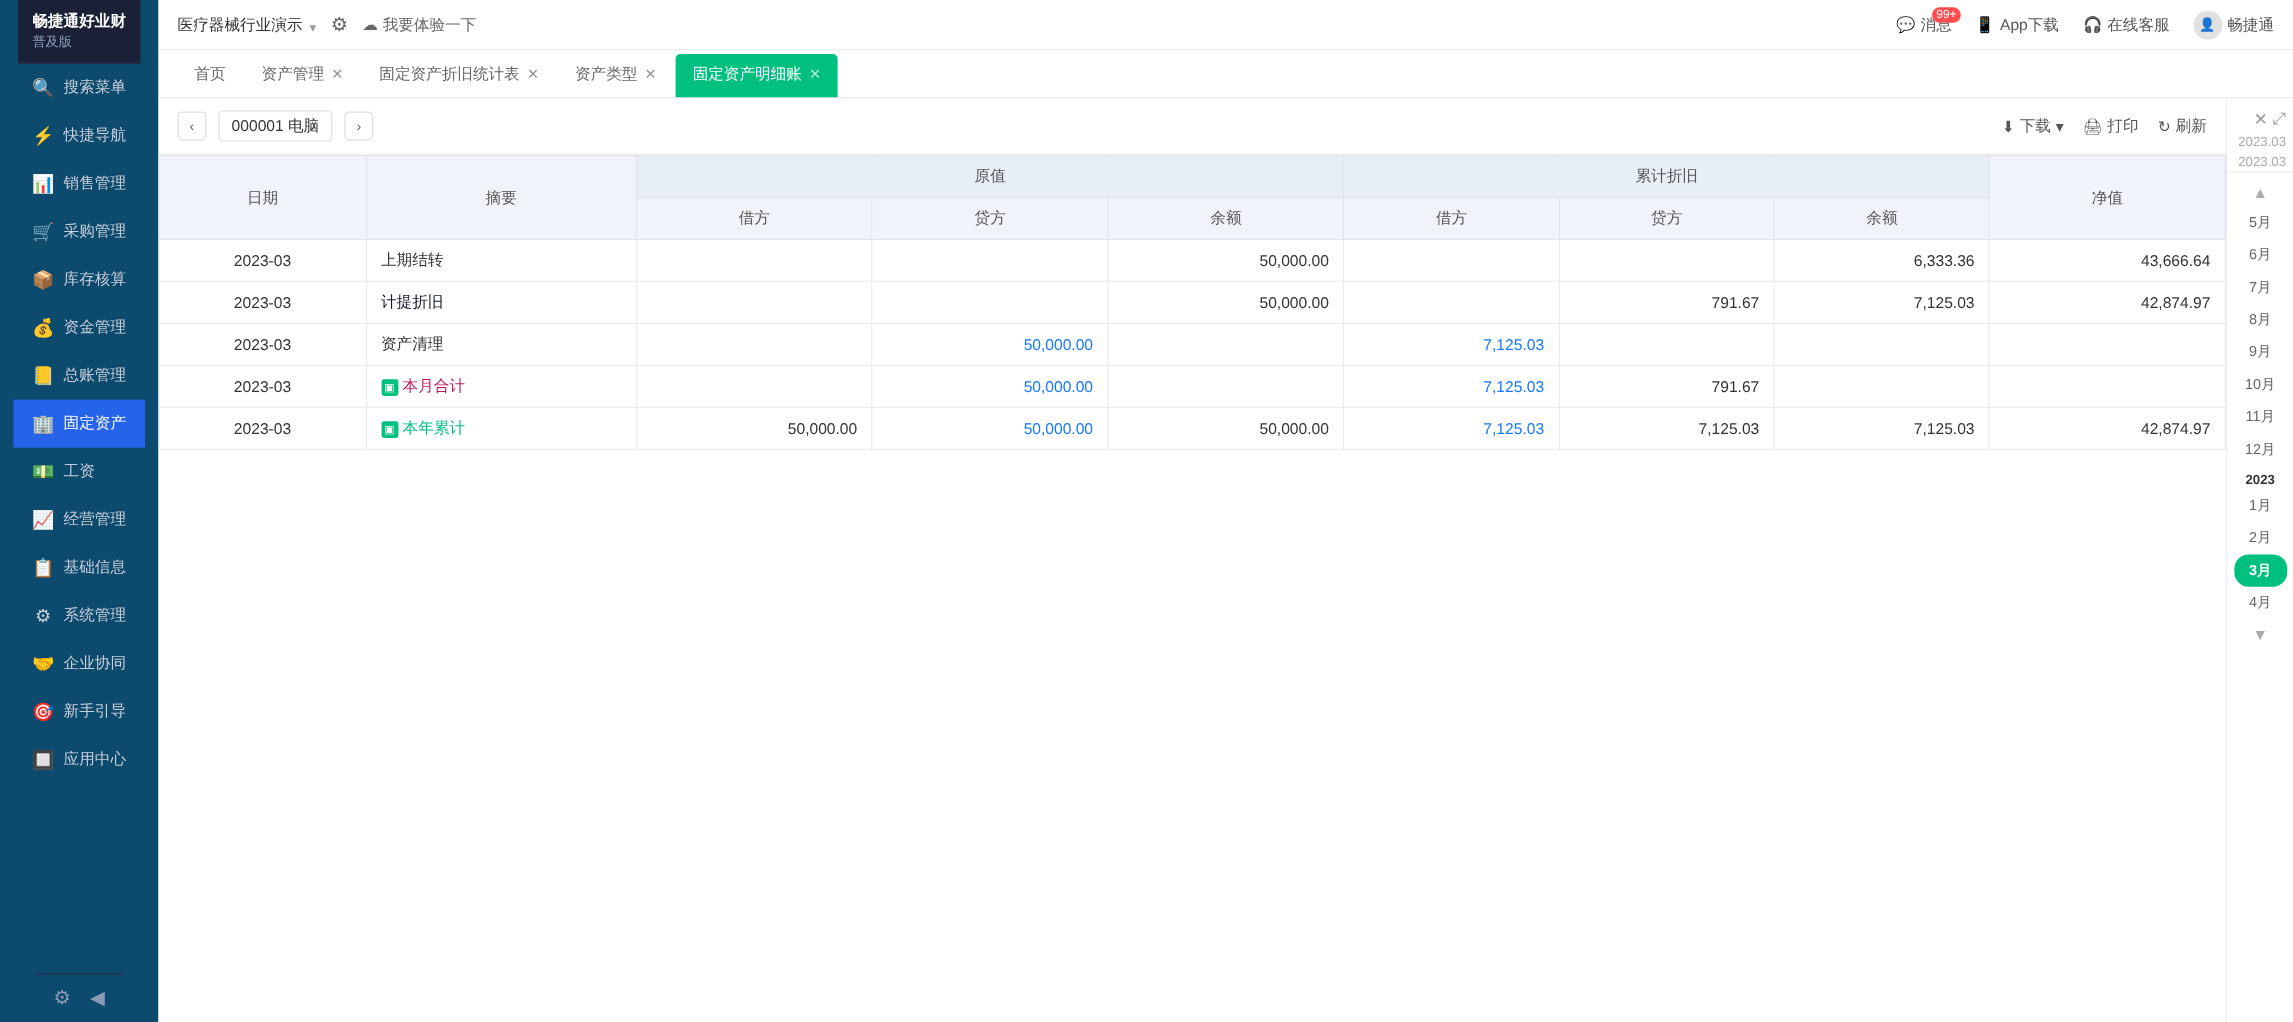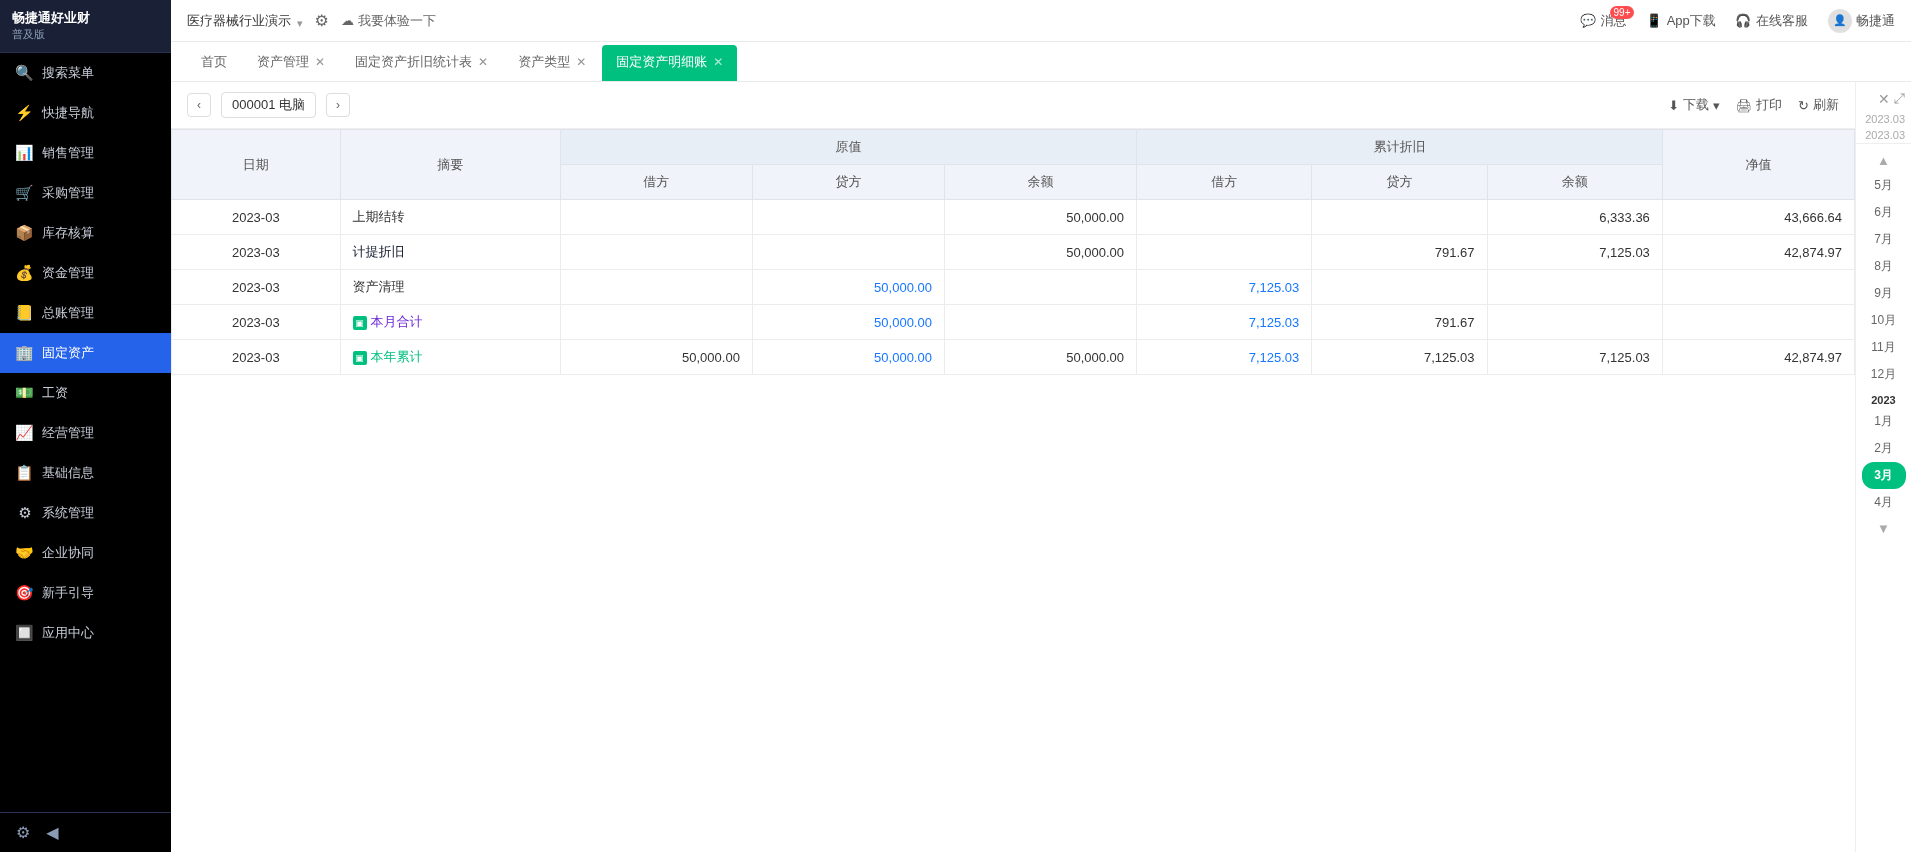--- a/index.html
+++ b/index.html
@@ -1,19 +1,19 @@
 <!DOCTYPE html>
 <html><head>
   <meta charset="utf-8">
   <style>
     * { margin: 0; padding: 0; box-sizing: border-box; }
     body { font-family: 'Microsoft YaHei', 'PingFang SC', sans-serif; font-size: 13px; background: #f0f2f5; display: flex; height: 852px; overflow: hidden; }
 
     
-    .sidebar { width: 171px; background: #000000; color: #c8cdd8; display: flex; flex-direction: column; height: 100%; flex-shrink: 0; }
+    .sidebar { width: 132px; background: #0c4a6e; color: #c8cdd8; display: flex; flex-direction: column; height: 100%; flex-shrink: 0; align-items: center; }
     .sidebar-logo { padding: 10px 12px; background: #1a2035; border-bottom: 1px solid #2a3050; }
     .sidebar-logo-title { color: #fff; font-size: 13px; font-weight: bold; line-height: 1.3; }
     .sidebar-logo-sub { color: #8a9bb5; font-size: 11px; }
     .sidebar-scroll { flex: 1; overflow-y: auto; }
     .sidebar-scroll::-webkit-scrollbar { width: 4px; }
     .sidebar-scroll::-webkit-scrollbar-thumb { background: #3a4a6a; border-radius: 2px; }
     .sidebar-item { display: flex; align-items: center; gap: 8px; padding: 11px 16px; cursor: pointer; color: #c8cdd8; font-size: 13px; transition: background 0.2s; }
     .sidebar-item.active { background: #2563eb; color: #fff; }
     .sidebar-item-icon { width: 18px; height: 18px; display: flex; align-items: center; justify-content: center; font-size: 15px; flex-shrink: 0; }
     .sidebar-bottom { padding: 10px 16px; border-top: 1px solid #2a3050; display: flex; align-items: center; gap: 16px; }
@@ -280,21 +280,21 @@
       <td class="td-right"></td>
       <td class="td-right" style="color:#1677ff;">50,000.00</td>
       <td class="td-right"></td>
       <td class="td-right" style="color:#1677ff;">7,125.03</td>
       <td class="td-right"></td>
       <td class="td-right"></td>
       <td class="td-right"></td>
     </tr>
               <tr>
       <td>2023-03</td>
-      <td class="td-left"><span class="summary-icon">▣</span><span style="color:#6d28d9;">本月合计</span></td>
+      <td class="td-left"><span class="summary-icon">▣</span><span style="color:#be185d;">本月合计</span></td>
       <td class="td-right"></td>
       <td class="td-right" style="color:#1677ff;">50,000.00</td>
       <td class="td-right"></td>
       <td class="td-right" style="color:#1677ff;">7,125.03</td>
       <td class="td-right">791.67</td>
       <td class="td-right"></td>
       <td class="td-right"></td>
     </tr>
               <tr>
       <td>2023-03</td>

